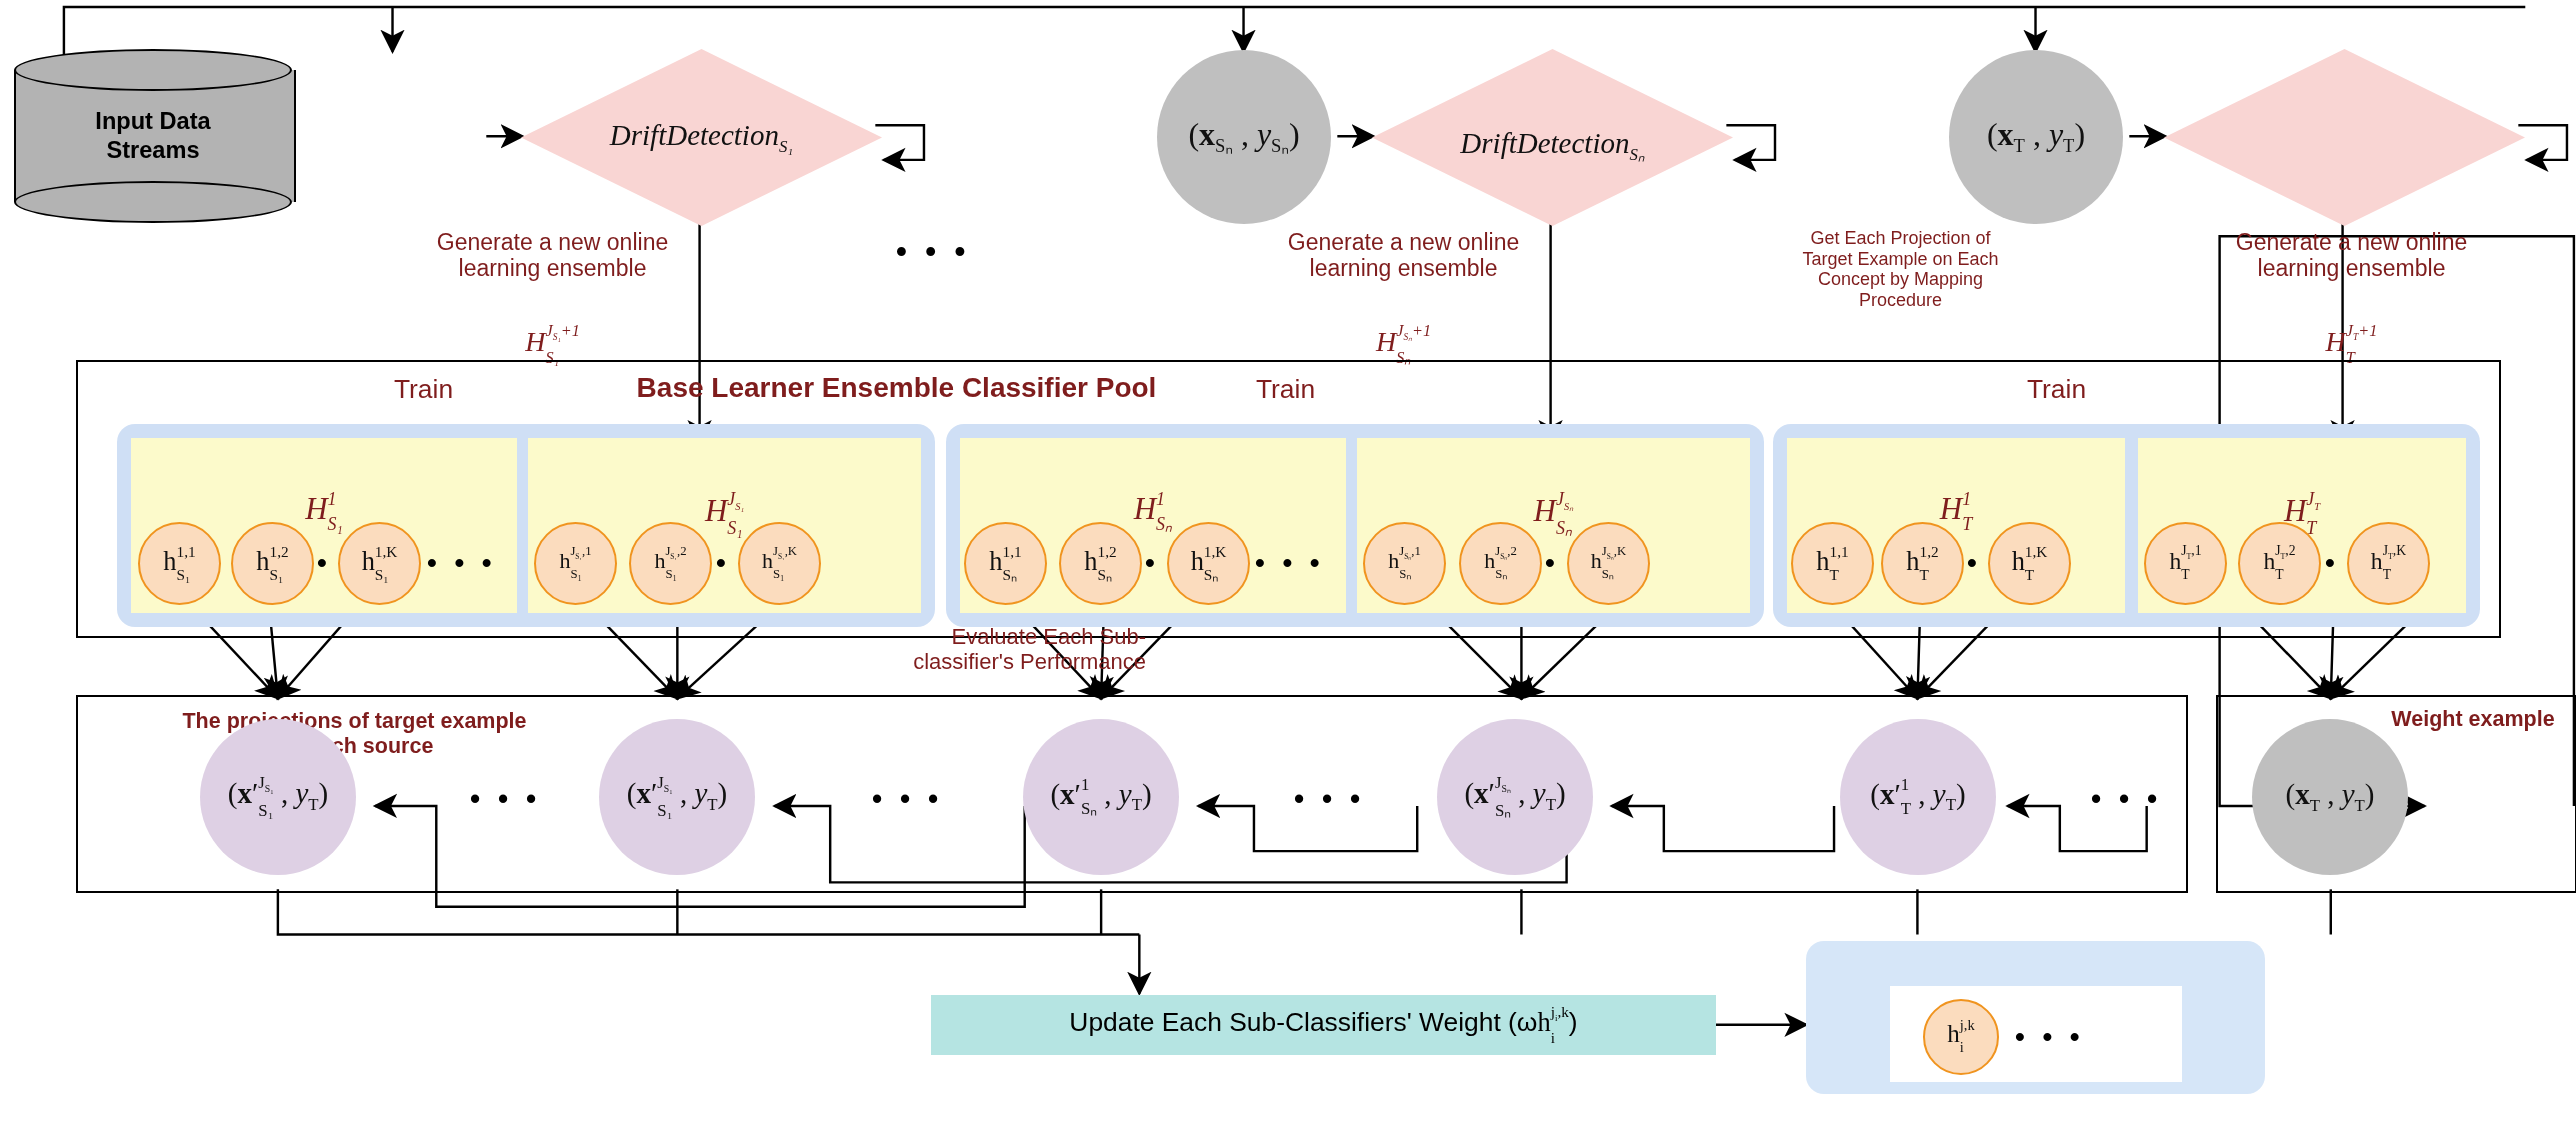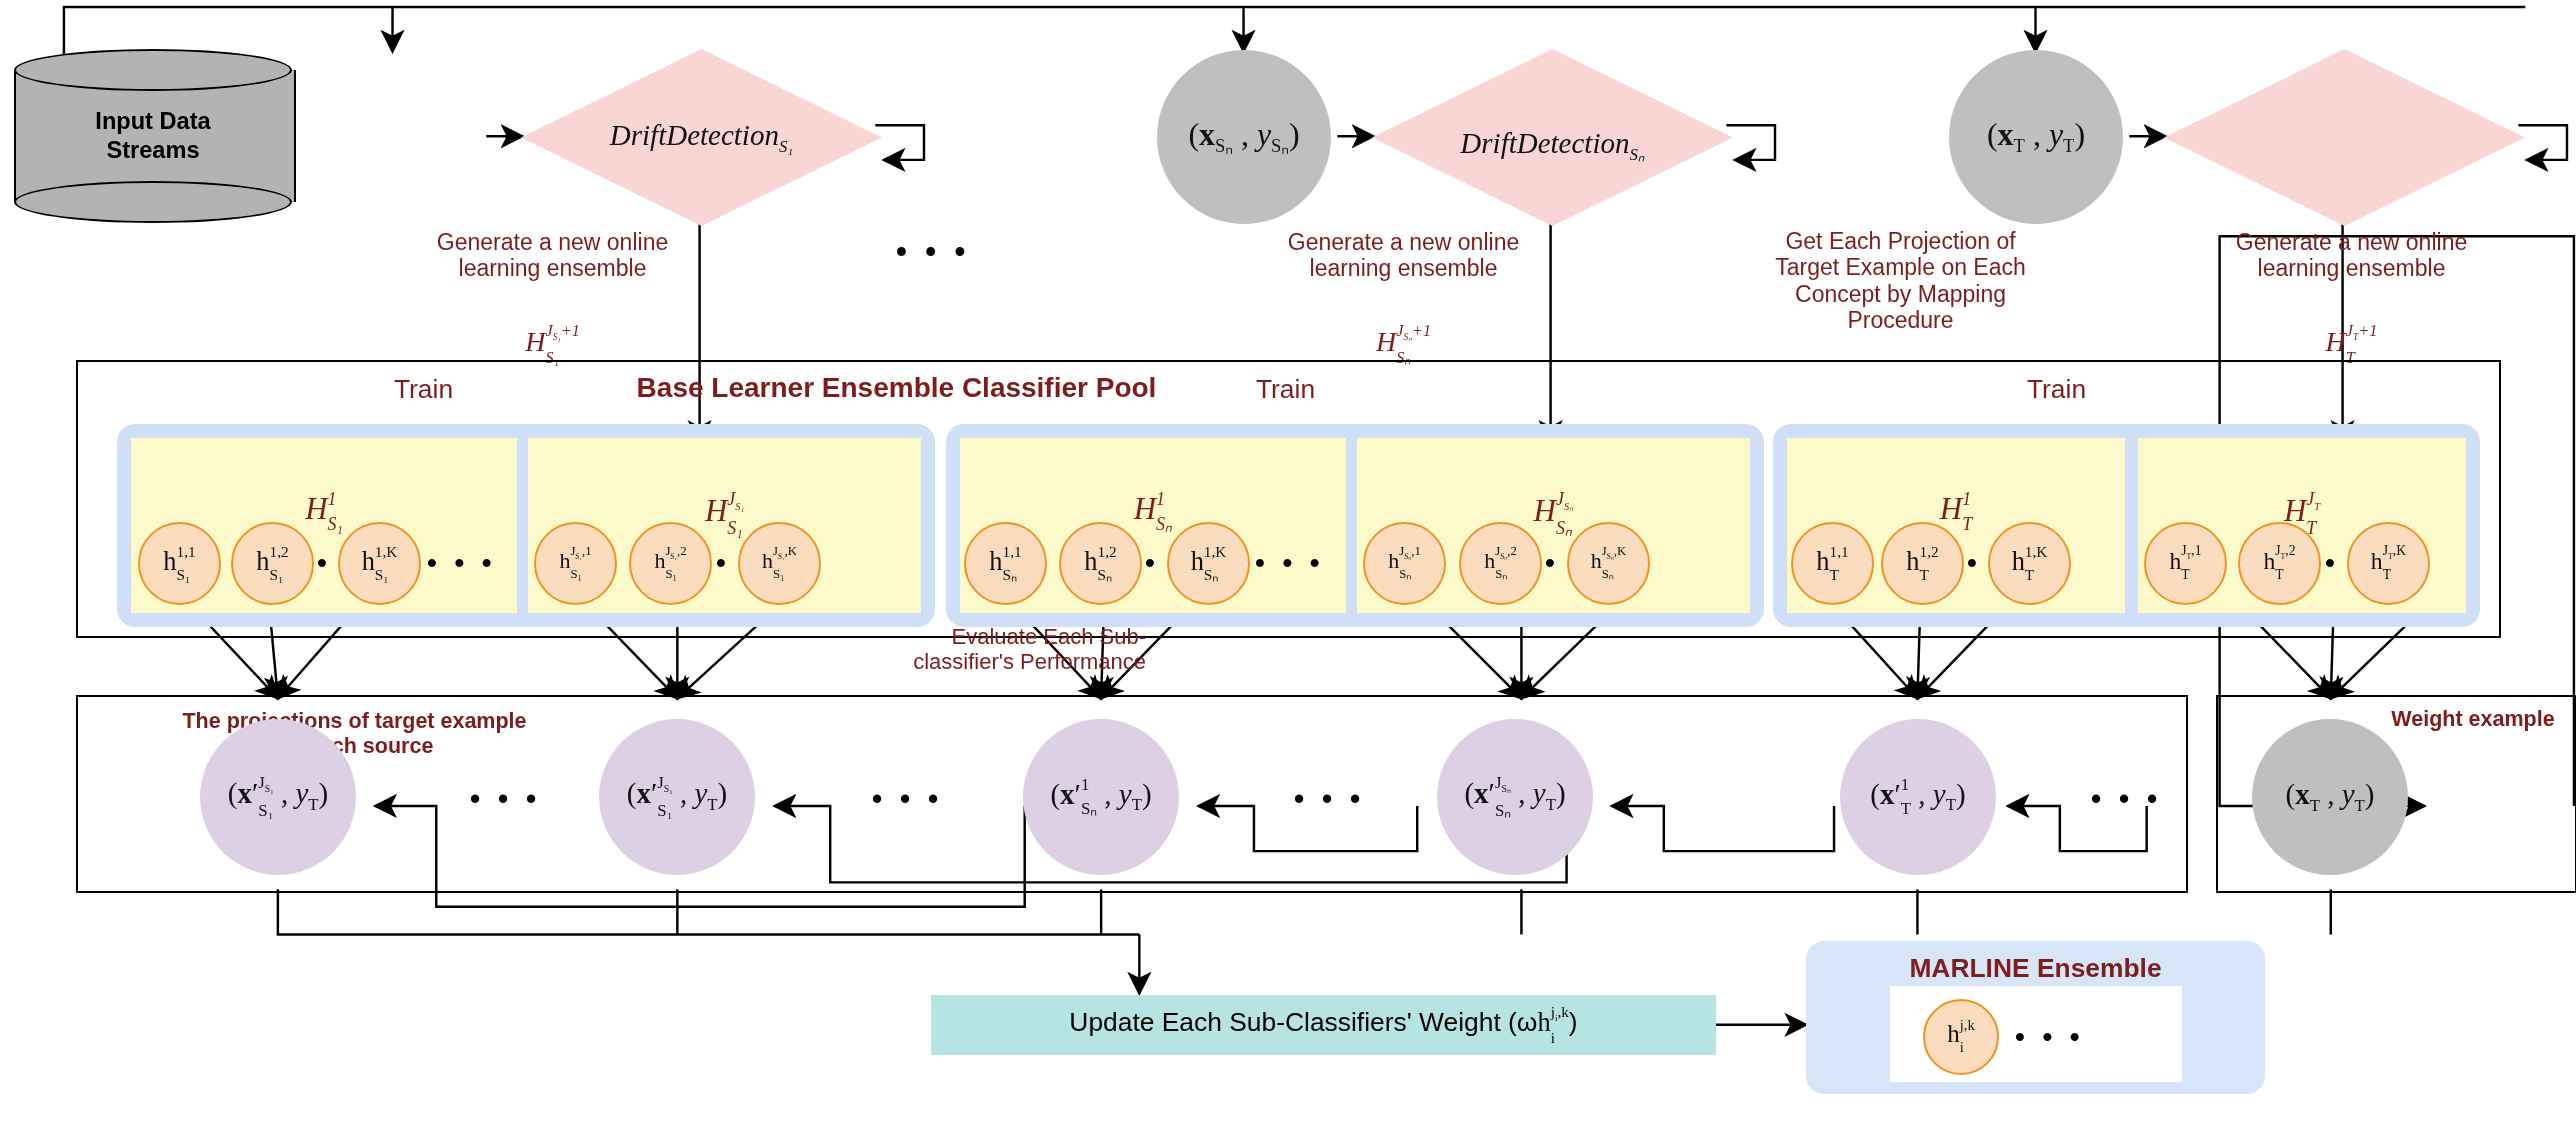--- a/index.html
+++ b/index.html
@@ -171,21 +171,21 @@
   <div class="lbl math" style="left:1230px;top:292px;width:347px;font-size:28px;">
     <span>H<span class="stack"><span class="up">J<sub class="s">Sₙ</sub>+1</span><span>Sₙ</span></span></span>
   </div>
 
   <div class="ell-grey" style="left:1949px;top:50px;width:174px;height:174px;font-size:32px;">
     <span>(<b>x</b><sub class="s">T</sub> , <i>y</i><sub class="s">T</sub>)</span>
   </div>
 
   <div class="diamond" style="left:2164px;top:49px;width:361px;height:177px;"></div>
 
-  <div class="lbl" style="left:1706px;top:228px;width:389px;font-size:23px;">Get Each Projection of
+  <div class="lbl" style="left:1706px;top:228px;width:389px;font-size:18px;">Get Each Projection of
 Target Example on Each
 Concept by Mapping
 Procedure</div>
 
   <div class="lbl" style="left:2178px;top:229px;width:347px;font-size:23px;">Generate a new online
 learning ensemble</div>
   <div class="lbl math" style="left:2178px;top:292px;width:347px;font-size:28px;">
     <span>H<span class="stack"><span class="up">J<sub class="s">T</sub>+1</span><span>T</span></span></span>
   </div>
 
@@ -401,21 +401,20 @@
   <div class="teal-box" style="left:931px;top:995px;width:785px;height:60px;">
     <span style="font-size:26.4px;color:#000;white-space:nowrap;">
       <span>Update Each Sub-Classifiers' Weight (ω</span><span class="math" style="font-style:normal;">h<span class="stack">
             <span class="up">j<sub class="s">i</sub>,k</span>
             <span>i</span>
           </span></span><span>)</span>
     </span>
   </div>
 
   <div class="blue-round" style="left:1806px;top:941px;width:459px;height:153px;"></div>
-  <div class="lbl lbl-b" style="left:1806px;top:953px;width:459px;font-size:26.4px;">MARLINE Ensemble</div>
   <div class="white-box" style="left:1890px;top:986px;width:292px;height:96px;"></div>
   <div class="hnode" style="left:1923px;top:999px;width:72px;height:72px;font-size:25px;">
     <span>h<span class="stack">
           <span class="up">j,k</span>
           <span>i</span>
         </span></span>
   </div>
   <div class="dots" style="left:2015px;top:1023px;font-size:28px;">• • •</div>
 
 </div>

